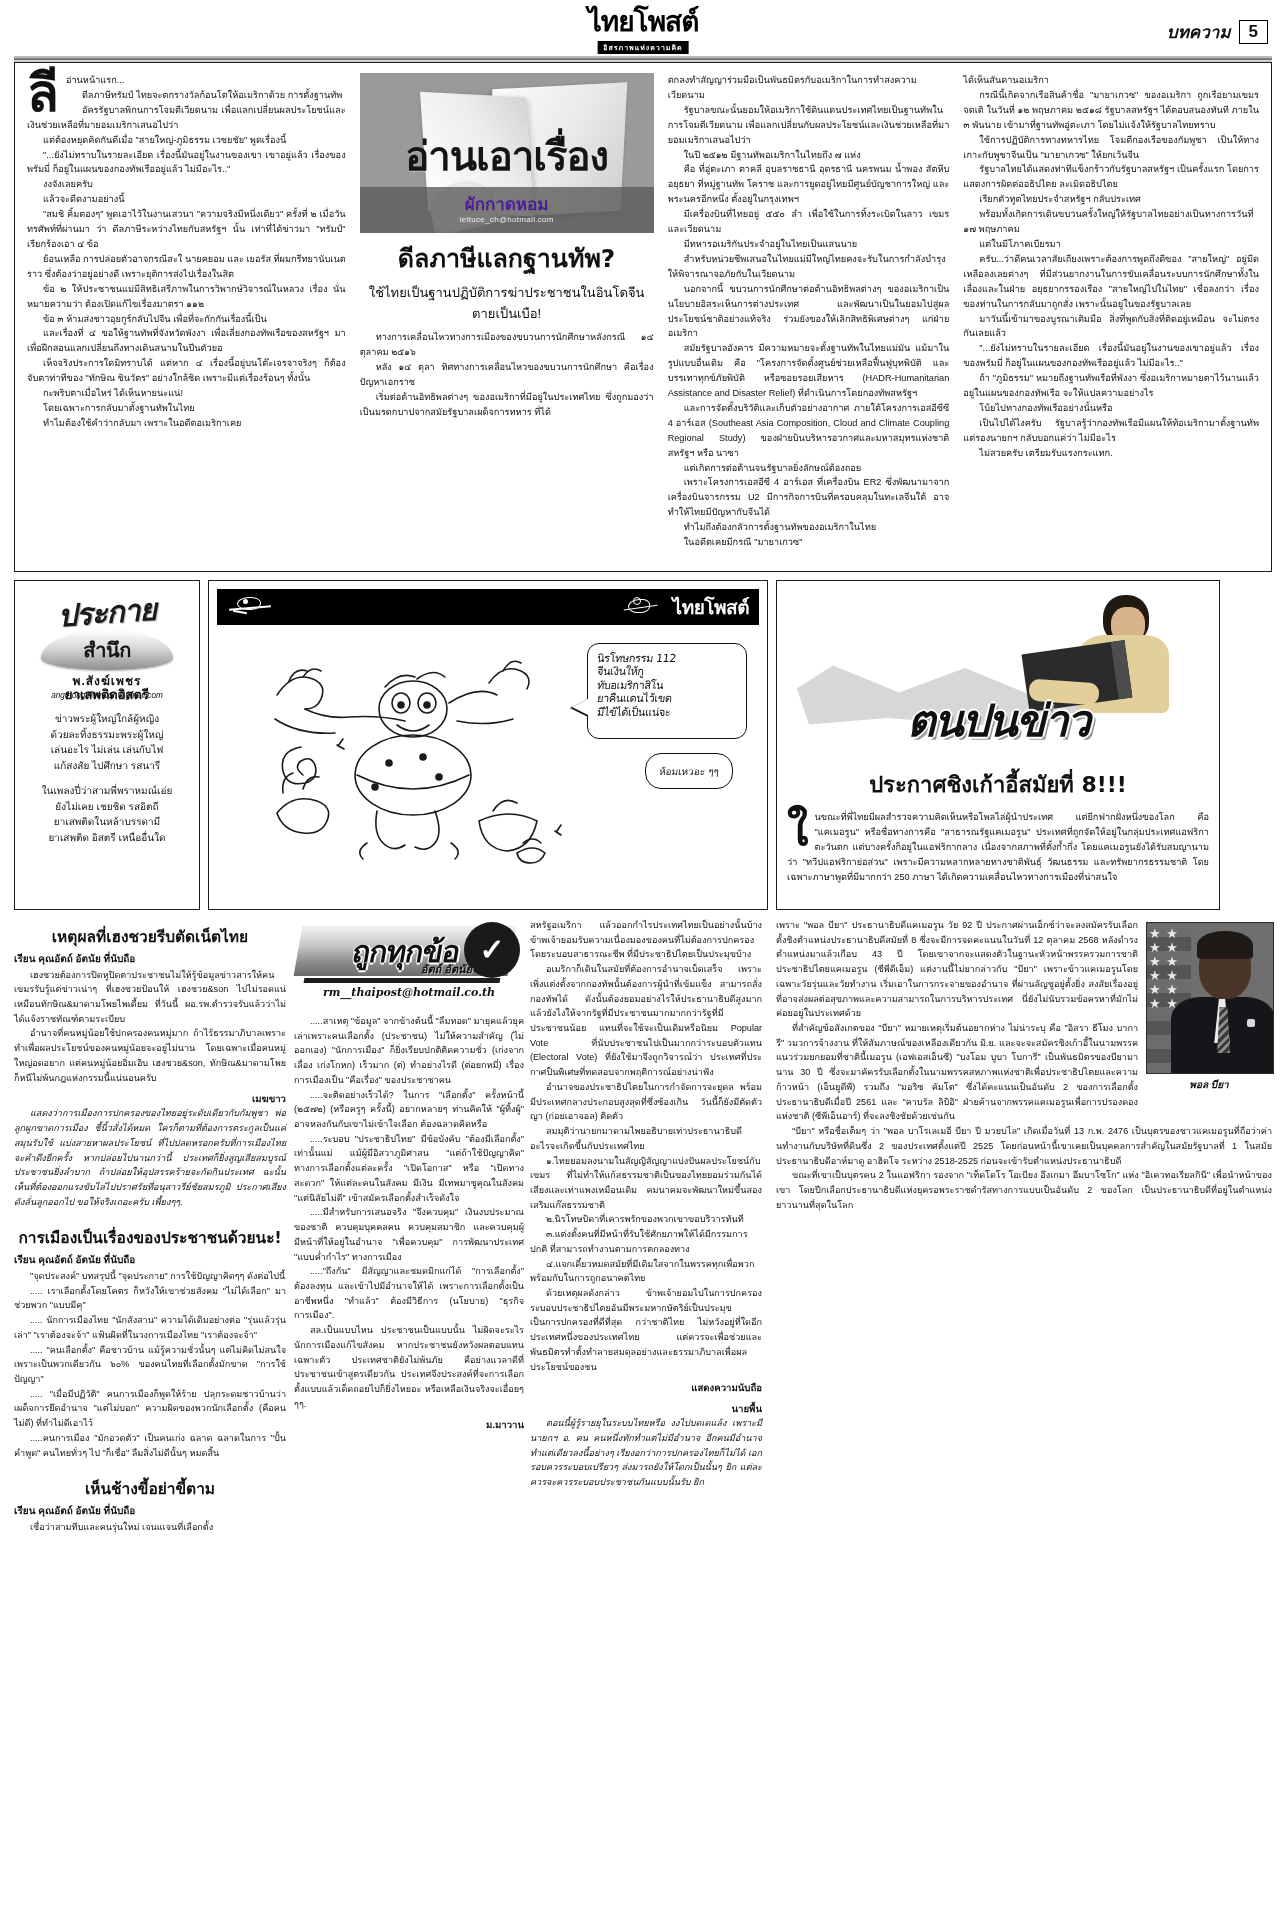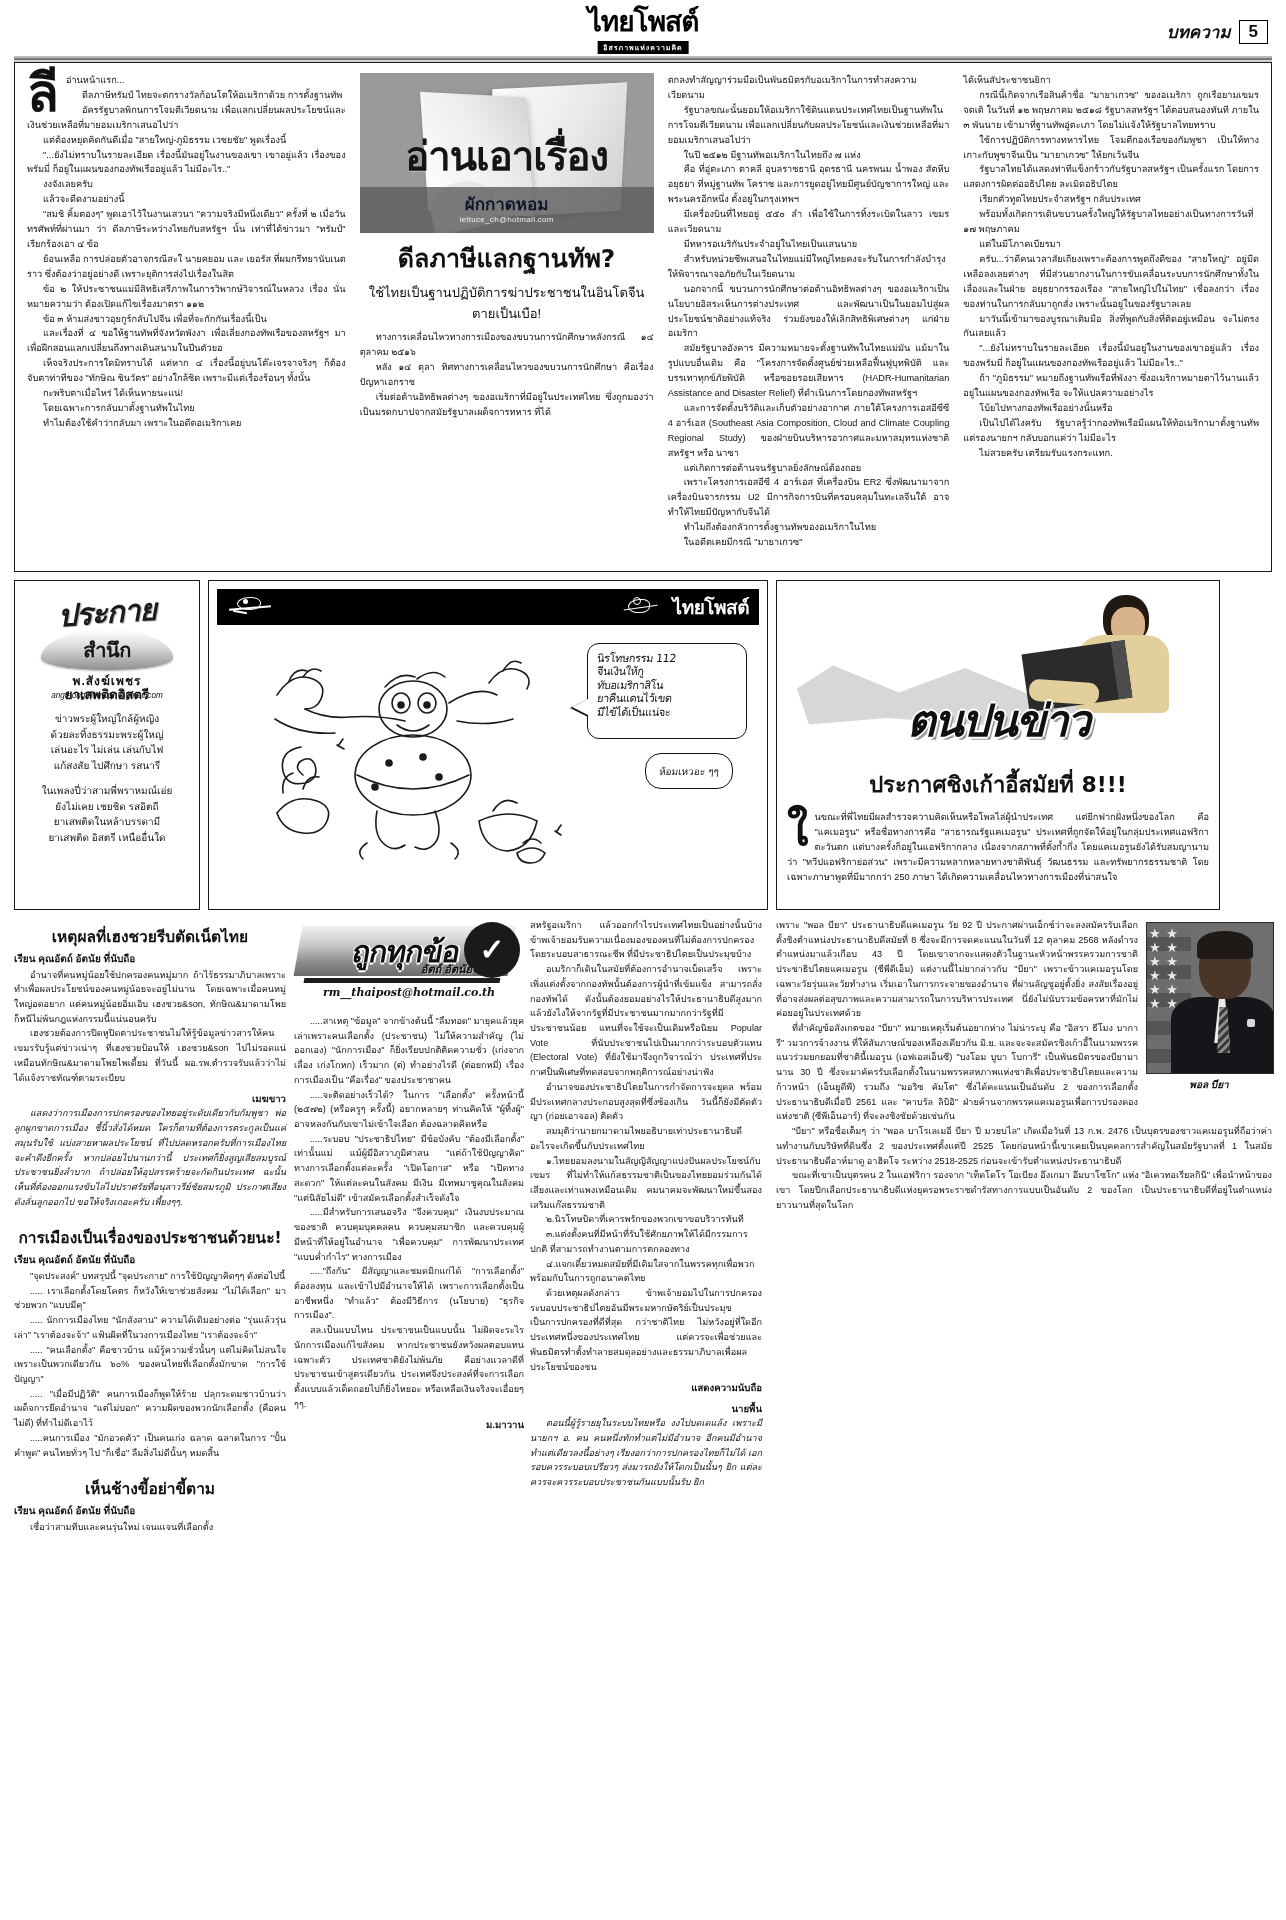--- a/index.html
+++ b/index.html
@@ -94,21 +94,21 @@
     font-family:"DejaVu Sans", sans-serif;font-weight:bold;font-size:40px;
     color:#141414;letter-spacing:-1px;
     text-shadow:0 1px 0 rgba(255,255,255,.35);
   }
   .banner .ban-strip{
     position:absolute;left:0;right:0;bottom:0;height:46px;
     background:rgba(90,90,90,.78);
     display:flex;flex-direction:column;align-items:center;justify-content:center;
   }
   .banner .ban-author{
-    color:#0f172a;font-size:17px;font-weight:bold;font-family:"DejaVu Sans", sans-serif;
+    color:#4c1d95;font-size:17px;font-weight:bold;font-family:"DejaVu Sans", sans-serif;
     line-height:1.05;
   }
   .banner .ban-email{color:#f0f0f0;font-size:8px;letter-spacing:.3px;margin-top:1px;}
 
   .head-main{
     text-align:center;font-weight:bold;font-size:25px;
     font-family:"DejaVu Sans", sans-serif;margin:12px 0 9px 0;line-height:1.15;
   }
   .sub-lines{font-size:13px;line-height:1.6;text-align:center;margin-bottom:6px;}
 
@@ -399,21 +399,21 @@
           <p>และการจัดตั้งบริวัติและเก็บตัวอย่างอากาศ ภายใต้โครงการเอสอีซีซี 4 อาร์เอส (Southeast Asia Composition, Cloud and Climate Coupling Regional Study) ของฝ่ายบินบริหารอวกาศและมหาสมุทรแห่งชาติสหรัฐฯ หรือ นาซา</p>
           <p>แต่เกิดการต่อต้านจนรัฐบาลยิ่งลักษณ์ต้องถอย</p>
           <p>เพราะโครงการเอสอีซี 4 อาร์เอส ที่เครื่องบิน ER2 ซึ่งพัฒนามาจากเครื่องบินจารกรรม U2 มีการกิจการบินที่ครอบคลุมในทะเลจีนใต้ อาจทำให้ไทยมีปัญหากับจีนได้</p>
           <p>ทำไมถึงต้องกลัวการตั้งฐานทัพของอเมริกาในไทย</p>
           <p>ในอดีตเคยมีกรณี "มายาเกวซ"</p>
         </div>
       </div>
 
       <div class="tcol c4">
         <div class="body-txt">
-          <p class="noind">ได้เห็นสัประชาชนยิกา</p>
+          <p class="noind">ได้เห็นสันดานอเมริกา</p>
           <p>กรณีนี้เกิดจากเรือสินค้าชื่อ "มายาเกวซ" ของอเมริกา ถูกเรือยามเขมรจดเติ ในวันที่ ๑๒ พฤษภาคม ๒๕๑๘ รัฐบาลสหรัฐฯ ได้ตอบสนองทันที ภายใน ๓ พันนาย เข้ามาที่ฐานทัพอู่ตะเภา โดยไม่แจ้งให้รัฐบาลไทยทราบ</p>
           <p>ใช้การปฏิบัติการทางทหารไทย โจมตีกองเรือของกัมพูชา เป็นให้ทางเกาะกับพูชาจีนเป็น "มายาเกวซ" ให้ยกเว้นจีน</p>
           <p>รัฐบาลไทยได้แสดงท่าทีแข็งกร้าวกับรัฐบาลสหรัฐฯ เป็นครั้งแรก โดยการแสดงการผิดต่ออธิปไตย ละเมิดอธิปไตย</p>
           <p>เรียกตัวทูตไทยประจำสหรัฐฯ กลับประเทศ</p>
           <p>พร้อมทั้งเกิดการเดินขบวนครั้งใหญ่ให้รัฐบาลไทยอย่างเป็นทางการวันที่ ๑๗ พฤษภาคม</p>
           <p>แต่ในมีโภาคเบียรมา</p>
           <p>ครับ...ว่าดีคนเวลาสัยเถียงเพราะต้องการพูดถึงดีของ "สายใหญ่" อยู่มีดเหลือลงเลยต่างๆ ที่มีส่วนยากงานในการขับเคลื่อนระบบการนักศึกษาทั้งในเลื่องและในฝ่าย อยุธยากรรองเรือง "สายใหญ่ไปในไทย" เชื่อลงกว่า เรื่องของท่านในการกลับมาถูกสั่ง เพราะนั้นอยู่ในของรัฐบาลเลย</p>
           <p>มาวันนี้เข้ามาของบูรณาเติมมือ สิ่งที่พูดกับสิ่งที่ติดอยู่เหมือน จะไม่ตรงกันเลยแล้ว</p>
           <p>"...ยังไม่ทราบในรายละเอียด เรื่องนี้มันอยู่ในงานของเขาอยู่แล้ว เรื่องของพรัมมี่ ก็อยู่ในแผนของกองทัพเรืออยู่แล้ว ไม่มีอะไร.."</p>
           <p>ถ้า "ภูมิธรรม" หมายถึงฐานทัพเรือที่พังงา ซึ่งอเมริกาหมายตาไว้นานแล้ว อยู่ในแผนของกองทัพเรือ จะให้แปลความอย่างไร</p>
@@ -556,22 +556,22 @@
         <span class="tpn-drop">ใ</span>
         <span>นขณะที่พี่ไทยมีผลสำรวจความคิดเห็นหรือโพลไล่ผู้นำประเทศ แต่ยีกฟากฝั่งหนึ่งของโลก คือ "แคเมอรูน" หรือชื่อทางการคือ "สาธารณรัฐแคเมอรูน" ประเทศที่ถูกจัดให้อยู่ในกลุ่มประเทศแอฟริกาตะวันตก แต่บางครั้งก็อยู่ในแอฟริกากลาง เนื่องจากสภาพที่ตั้งก้ำกึ่ง โดยแคเมอรูนยังได้รับสมญานามว่า "ทวีปแอฟริกาย่อส่วน" เพราะมีความหลากหลายทางชาติพันธุ์ วัฒนธรรม และทรัพยากรธรรมชาติ โดยเฉพาะภาษาพูดที่มีมากกว่า 250 ภาษา ได้เกิดความเคลื่อนไหวทางการเมืองที่น่าสนใจ</span>
       </div>
     </div>
   </div>
 
   <div class="bot-left">
     <div class="sec-head">เหตุผลที่เฮงชวยรีบตัดเน็ตไทย</div>
     <div class="salut">เรียน คุณอัตถ์ อัตนัย ที่นับถือ</div>
     <div class="col-body">
+      <p>เฮงชวยต้องการปิดหูปิดตาประชาชนไม่ให้รู้ข้อมูลข่าวสารให้คนเขมรรับรู้แต่ข่าวเน่าๆ ที่เฮงชวยป้อนให้ เฮงชวย&amp;son ไปไม่รอดแน่ เหมือนทักษิณ&amp;มาดามโพยไพเดี้ยม ที่วันนี้ ผอ.รพ.ตำรวจรับแล้วว่าไม่ได้แจ้งราชทัณฑ์ตามระเบียบ</p>
       <p>อำนาจที่คนหมู่น้อยใช้ปกครองคนหมู่มาก ถ้าไร้ธรรมาภิบาลเพราะทำเพื่อผลประโยชน์ของคนหมู่น้อยจะอยู่ไม่นาน โดยเฉพาะเมื่อคนหมู่ใหญ่อดอยาก แต่คนหมู่น้อยอิ่มเอิบ เฮงชวย&amp;son, ทักษิณ&amp;มาดามโพย ก็หนีไม่พ้นกฎแห่งกรรมนี้แน่นอนครับ</p>
-      <p>เฮงชวยต้องการปิดหูปิดตาประชาชนไม่ให้รู้ข้อมูลข่าวสารให้คนเขมรรับรู้แต่ข่าวเน่าๆ ที่เฮงชวยป้อนให้ เฮงชวย&amp;son ไปไม่รอดแน่ เหมือนทักษิณ&amp;มาดามโพยไพเดี้ยม ที่วันนี้ ผอ.รพ.ตำรวจรับแล้วว่าไม่ได้แจ้งราชทัณฑ์ตามระเบียบ</p>
     </div>
     <div class="sig">เมฆขาว</div>
     <div class="col-body ital">
       <p>แสดงว่าการเมืองการปกครองของไทยอยู่ระดับเดียวกับกัมพูชา พ่อลูกผูกขาดการเมือง ชี้นิ้วสั่งได้หมด ใครก็ตามที่ต้องการตระกูลเป็นแค่สมุนรับใช้ แบ่งสายหาผลประโยชน์ ที่ไปปลดหรอกครับที่การเมืองไทยจะคำดึงยีกครั้ง หากปล่อยไปนานกว่านี้ ประเทศก็ยิ่งสูญเสียสมบูรณ์ ประชาชนยิ่งลำบาก ถ้าปล่อยให้อุปสรรคร้ายจะกัดกินประเทศ ฉะนั้นเห็นที่ต้องออกแรงขับไล่ไปปราศรัยที่อนุสาวรีย์ชัยสมรภูมิ ประกาศเสียงดังลั่นลูกออกไป ขอให้จริงเถอะครับ เพี้ยงๆๆ.</p>
     </div>
     <div class="spacer"></div>
     <div class="sec-head">การเมืองเป็นเรื่องของประชาชนด้วยนะ!</div>
     <div class="salut">เรียน คุณอัตถ์ อัตนัย ที่นับถือ</div>
     <div class="col-body">
       <p>"จุดประสงค์" บทสรุปนี้ "จุดประกาย" การใช้ปัญญาคิดๆๆ ดังต่อไปนี้</p>

